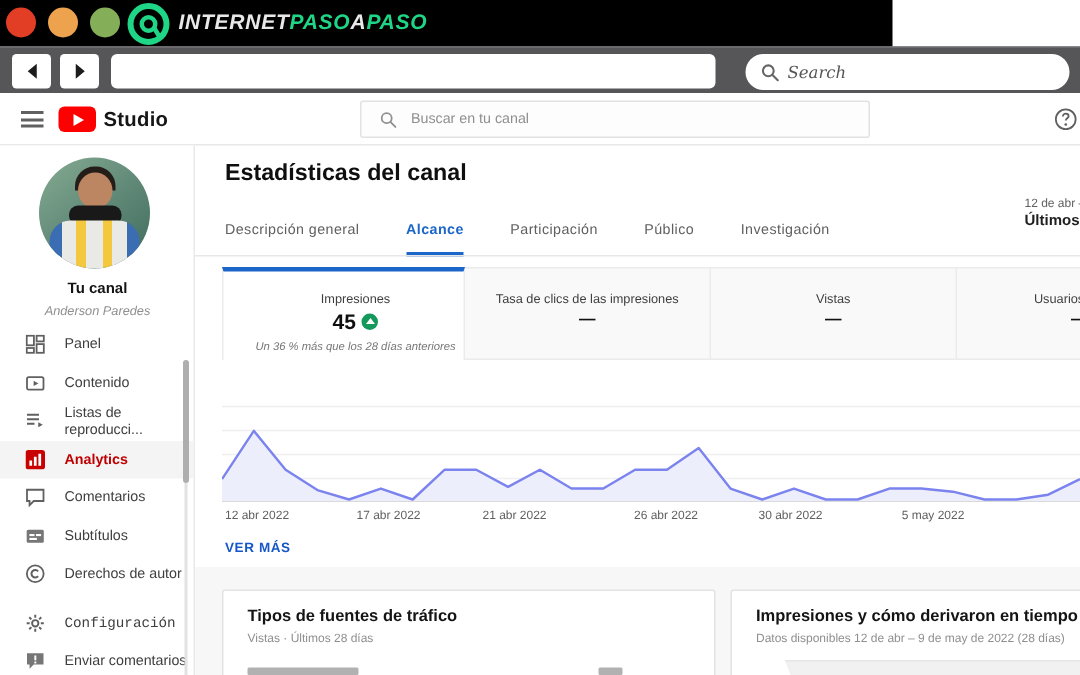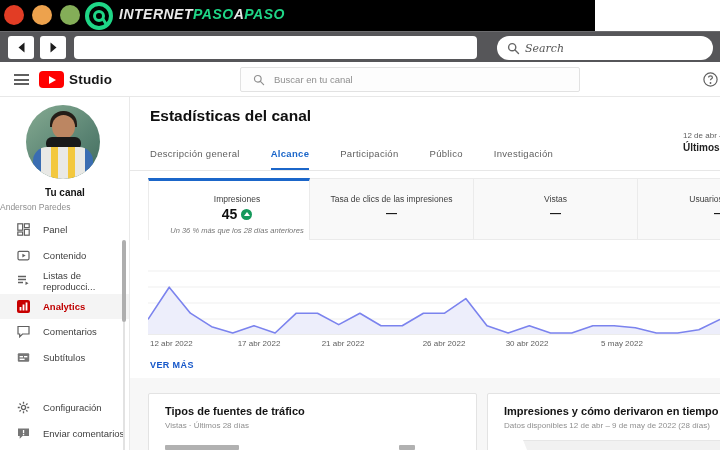--- a/index.html
+++ b/index.html
@@ -41,26 +41,26 @@
   
   .sidebar { position:absolute; top:97px; left:0; width:130px; height:353px; background:#fff; border-right:1px solid #e9e9e9; }
   .avatar { position:absolute; left:26px; top:8px; width:74px; height:74px; border-radius:50%; overflow:hidden;
             background:linear-gradient(140deg,#86ab92 0%,#5d8675 55%,#3f6a5c 100%); }
   .avatar .hair { position:absolute; left:24px; top:6px; width:27px; height:16px; border-radius:13px 13px 0 0; background:#241d18; }
   .avatar .head { position:absolute; left:26px; top:10px; width:23px; height:24px; border-radius:50%; background:#bc8662; }
   .avatar .phones { position:absolute; left:20px; top:32px; width:35px; height:13px; border-radius:6px; background:#191919; }
   .avatar .body { position:absolute; left:7px; top:42px; width:60px; height:32px; border-radius:14px 14px 0 0;
     background:linear-gradient(90deg,#3a6db2 0 14%,#e9e9e6 14% 30%,#f3c83e 30% 41%,#e9e9e6 41% 59%,#f3c83e 59% 70%,#e9e9e6 70% 86%,#3a6db2 86%); }
   .ch-name { position:absolute; top:90px; width:130px; text-align:center; font-size:10px; font-weight:bold; color:#141414; }
-  .ch-owner { position:absolute; top:105px; width:130px; font-size:8.5px; color:#8f8f8f; }
+  .ch-owner { position:absolute; top:105px; width:130px; text-align:center; font-size:8.5px; color:#8f8f8f;font-style:italic; }
   .menu { position:absolute; top:120px; left:0; width:129px; }
   .mi { height:25.5px; display:flex; align-items:center; padding-left:17px; gap:13px; font-size:9.5px; color:#3e3e3e; }
   .mi .ic { width:13px; height:13px; flex:0 0 13px; display:flex; align-items:center; justify-content:center; }
   .mi.active { background:#f4f4f4; color:#c00000; font-weight:bold; }
-  .mi.gap { margin-top:25px; }
+  .mi.gap { margin-top:7px;font-family:Liberation Mono, monospace; }
   .sb-thumb { position:absolute; left:122px; top:143px; width:3.5px; height:82px; background:#aeaeae; border-radius:2px; }
   .sb-track { position:absolute; left:123px; top:225px; width:1.5px; height:128px; background:#e2e2e2; }
 
   
   .page-title { position:absolute; left:150px; top:107px; font-size:15.5px; font-weight:bold; color:#0f0f0f; }
   .date-top { position:absolute; left:683px; top:131px; font-size:8px; color:#606060; white-space:nowrap; }
   .date-bottom { position:absolute; left:683px; top:142px; font-size:10px; font-weight:bold; color:#1f1f1f; white-space:nowrap; }
 
   .tabs { position:absolute; left:150px; top:148px; height:23px; display:flex; gap:31px; }
   .tab { position:relative; font-size:9.5px; color:#606060; letter-spacing:.3px; padding-bottom:8px; white-space:nowrap; }
@@ -231,20 +231,29 @@
         <span class="ic">
           <svg width="13" height="13" viewBox="0 0 13 13">
               <rect x="0.8" y="2.2" width="11.4" height="8.6" rx="1" fill="#767676"></rect>
               <rect x="2.6" y="5" width="3.4" height="1.4" fill="#fff"></rect>
               <rect x="7" y="5" width="3.4" height="1.4" fill="#fff"></rect>
               <rect x="2.6" y="7.6" width="5" height="1.4" fill="#fff"></rect>
             </svg>
         </span>
         <span>Subtítulos</span>
       </div>
+      <div class="mi">
+        <span class="ic">
+          <svg width="13" height="13" viewBox="0 0 13 13" fill="none" stroke="#606060">
+              <circle cx="6.5" cy="6.5" r="5.6" stroke-width="1.2"></circle>
+              <path d="M8.4 4.9 a2.5 2.5 0 1 0 0 3.2" stroke-width="1.3"></path>
+            </svg>
+        </span>
+        <span>Derechos de autor</span>
+      </div>
       <div class="mi gap">
         <span class="ic">
           <svg width="13" height="13" viewBox="0 0 13 13" fill="none" stroke="#606060" stroke-width="1.3">
             <circle cx="6.5" cy="6.5" r="2.1"></circle>
             <path d="M6.5 0.8 v2 M6.5 10.2 v2 M0.8 6.5 h2 M10.2 6.5 h2 M2.5 2.5 l1.4 1.4 M9.1 9.1 l1.4 1.4 M10.5 2.5 L9.1 3.9 M3.9 9.1 L2.5 10.5"></path>
           </svg>
         </span>
         <span>Configuración</span>
       </div>
       <div class="mi">

